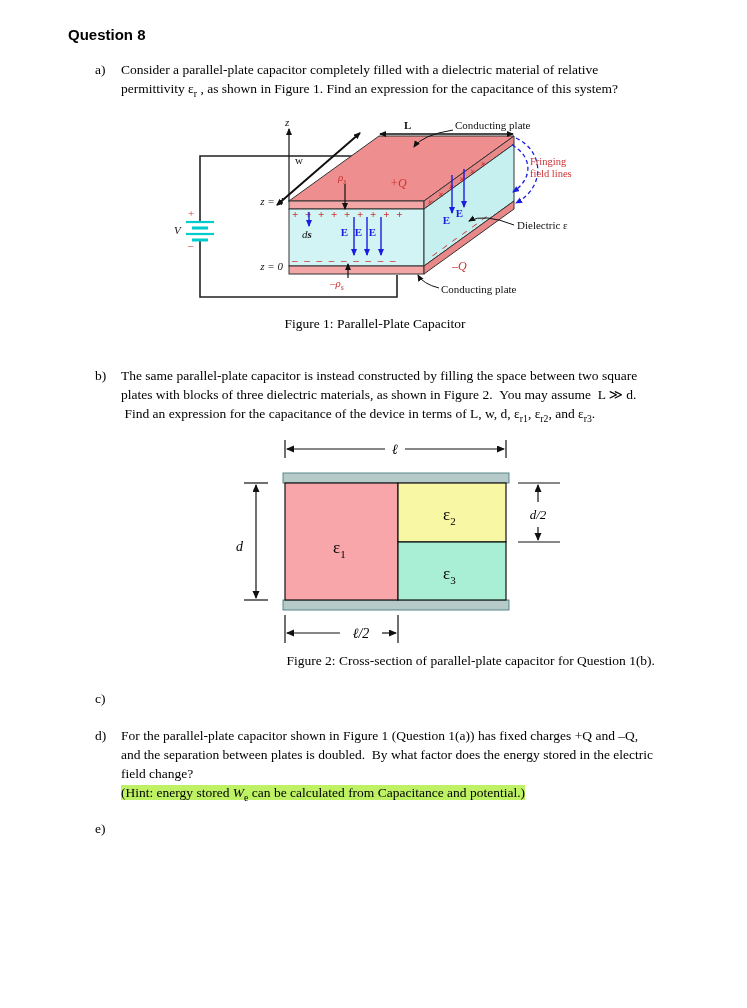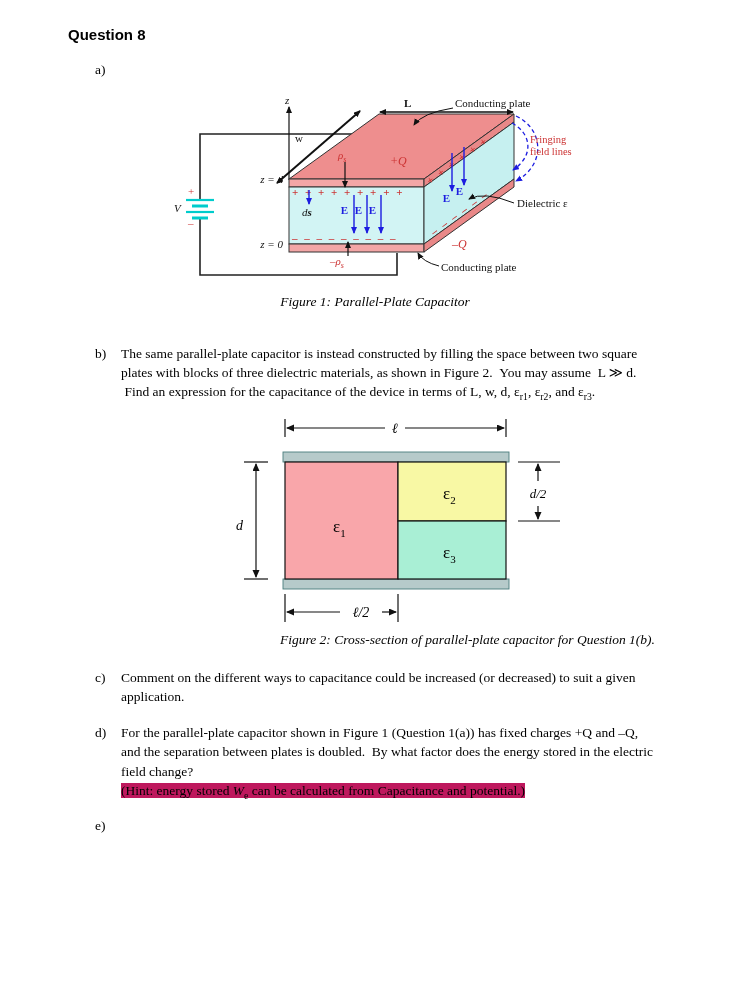--- a/index.html
+++ b/index.html
@@ -10,40 +10,41 @@
   .part{display:flex;margin-left:95px;font-size:13.5px;line-height:1.42;}
   .plabel{width:26px;flex:none;}
   .ptext{width:540px;}
   .mt-a{margin-top:17px;}
   .mt-b{margin-top:34px;}
   .mt-c{margin-top:20px;}
   .mt-d{margin-top:17px;}
   .mt-e{margin-top:14px;}
   sub{font-size:0.72em;}
   i.u,b.u{text-decoration:underline;}
-  .hl{background:#be185d;}
+  .hl{background:#bef264;}
   .figwrap1{margin:16px 0 0 164px;}
   .figwrap2{margin:10px 0 0 230px;}
-  .caption{margin-left:95px;width:560px;text-align:center;font-size:13.5px;font-style:italic;}
+  .caption{margin-left:95px;width:560px;text-align:center;font-size:13.5px;}
   .cap1{margin-top:3px;}
   .cap2{margin-top:2px;text-align:right;}
   svg text{font-family:"Liberation Serif",serif;}
   .lbl{font-size:11px;fill:#111;}
   .red{fill:#cc3333;}
   .blue{fill:#1c1ce0;}
   .it{font-style:italic;}
   .bold{font-weight:bold;}
 </style>
 </head>
 <body>
 
 <div class="title">Question 8</div>
 
 <div class="part mt-a">
   <span class="plabel">a)</span>
+  <span class="ptext"><span>Consider a parallel-plate capacitor completely filled with a dielectric material of relative permittivity ε</span><sub>r</sub><span> , as shown in Figure 1. Find an expression for the capacitance of this system?</span></span>
 </div>
 
 <div class="figwrap1">
 <svg width="447" height="192" viewBox="0 0 447 192">
   <defs>
     <marker id="ah1" markerWidth="8" markerHeight="7" refX="6" refY="3" orient="auto-start-reverse" markerUnits="userSpaceOnUse">
       <path d="M0,0 L7,3 L0,6 Z" fill="#111"></path>
     </marker>
     <marker id="ahb" markerWidth="8" markerHeight="7" refX="6" refY="3" orient="auto-start-reverse" markerUnits="userSpaceOnUse">
       <path d="M0,0 L7,3 L0,6 Z" fill="#1c1ce0"></path>
@@ -192,21 +193,20 @@
     <line x1="57" y1="198" x2="110" y2="198" stroke="#111" stroke-width="1.2" marker-start="url(#ah2)"></line>
     <line x1="152" y1="198" x2="166" y2="198" stroke="#111" stroke-width="1.2" marker-end="url(#ah2)"></line>
     <text class="it" x="131" y="203" font-size="14" text-anchor="middle">ℓ/2</text>
   </g>
 </svg>
 </div>
 <div class="caption cap2">Figure 2: Cross-section of parallel-plate capacitor for Question 1(b).</div>
 
 <div class="part mt-c">
   <span class="plabel">c)</span>
-  <span class="ptext">Comment on the different ways to capacitance could be increased (or decreased) to suit a given application.</span>
 </div>
 
 <div class="part mt-d">
   <span class="plabel">d)</span>
   <span class="ptext"><span>For the parallel-plate capacitor shown in Figure 1 (Question 1(a)) has fixed charges +Q and –Q, and the separation between plates is doubled. &nbsp;By what factor does the energy stored in the electric field change?</span><br>
     <span class="hl"><span>(Hint: energy stored </span><i>W</i><sub>e</sub><span> can be calculated from Capacitance and potential.)</span></span>
   </span>
 </div>
 
 <div class="part mt-e">

